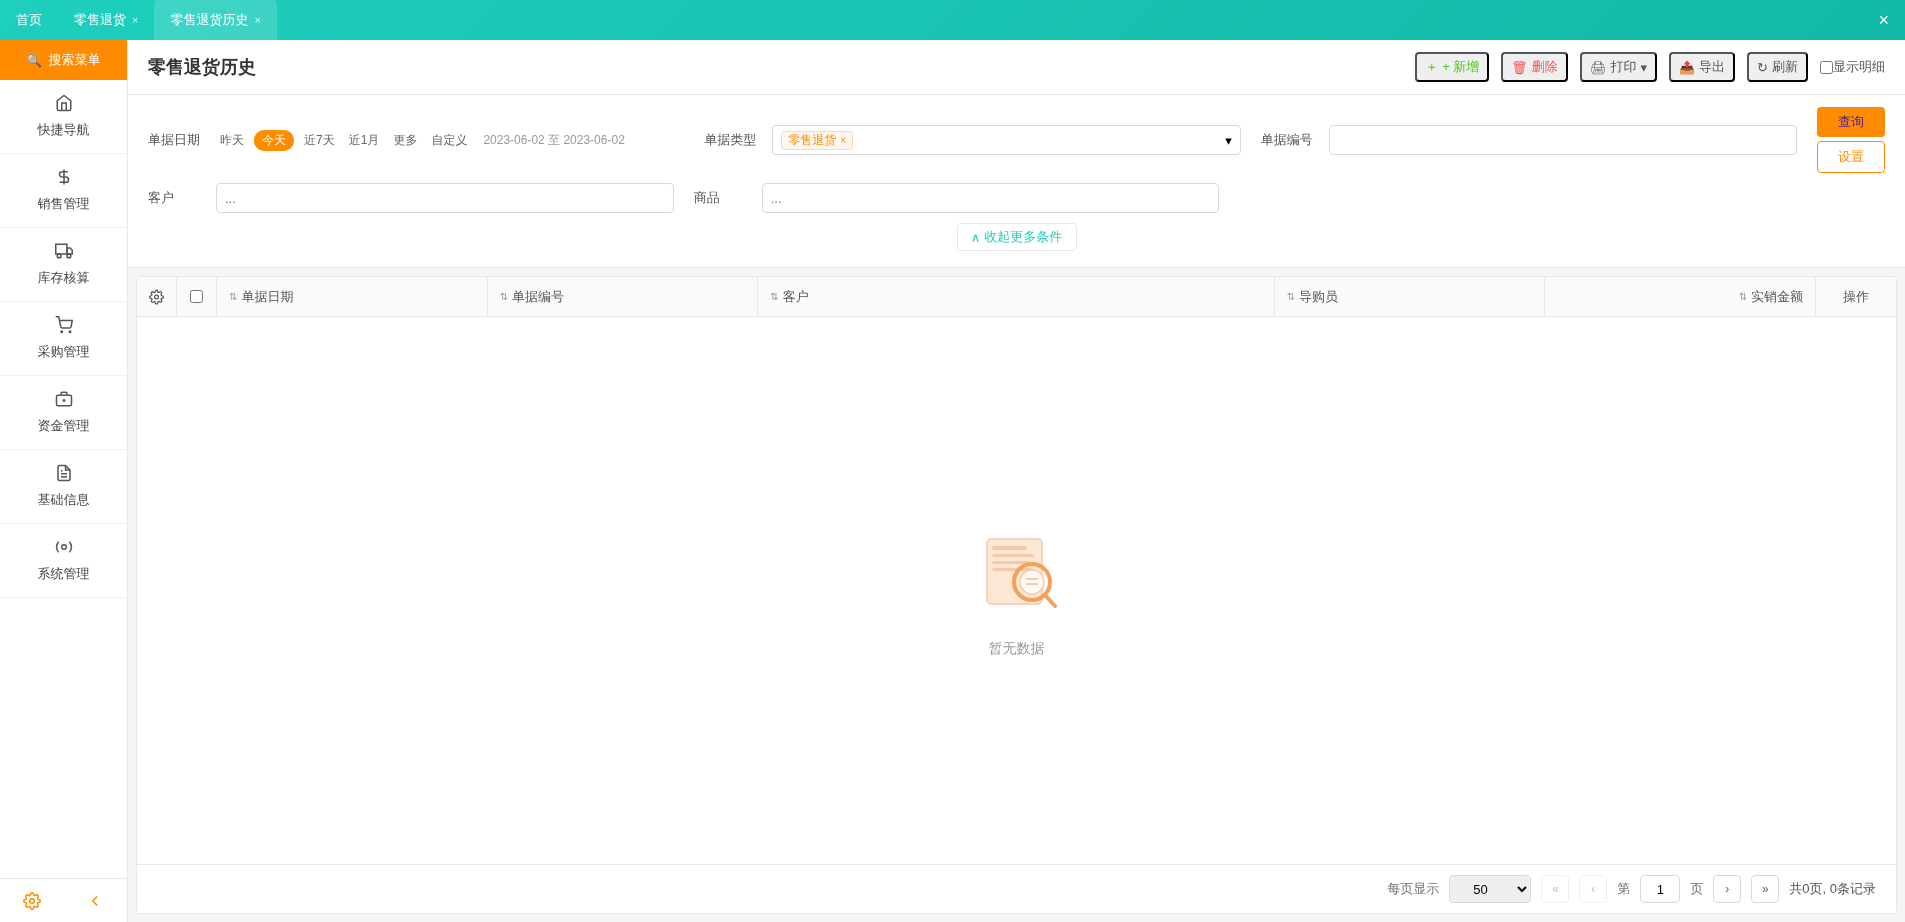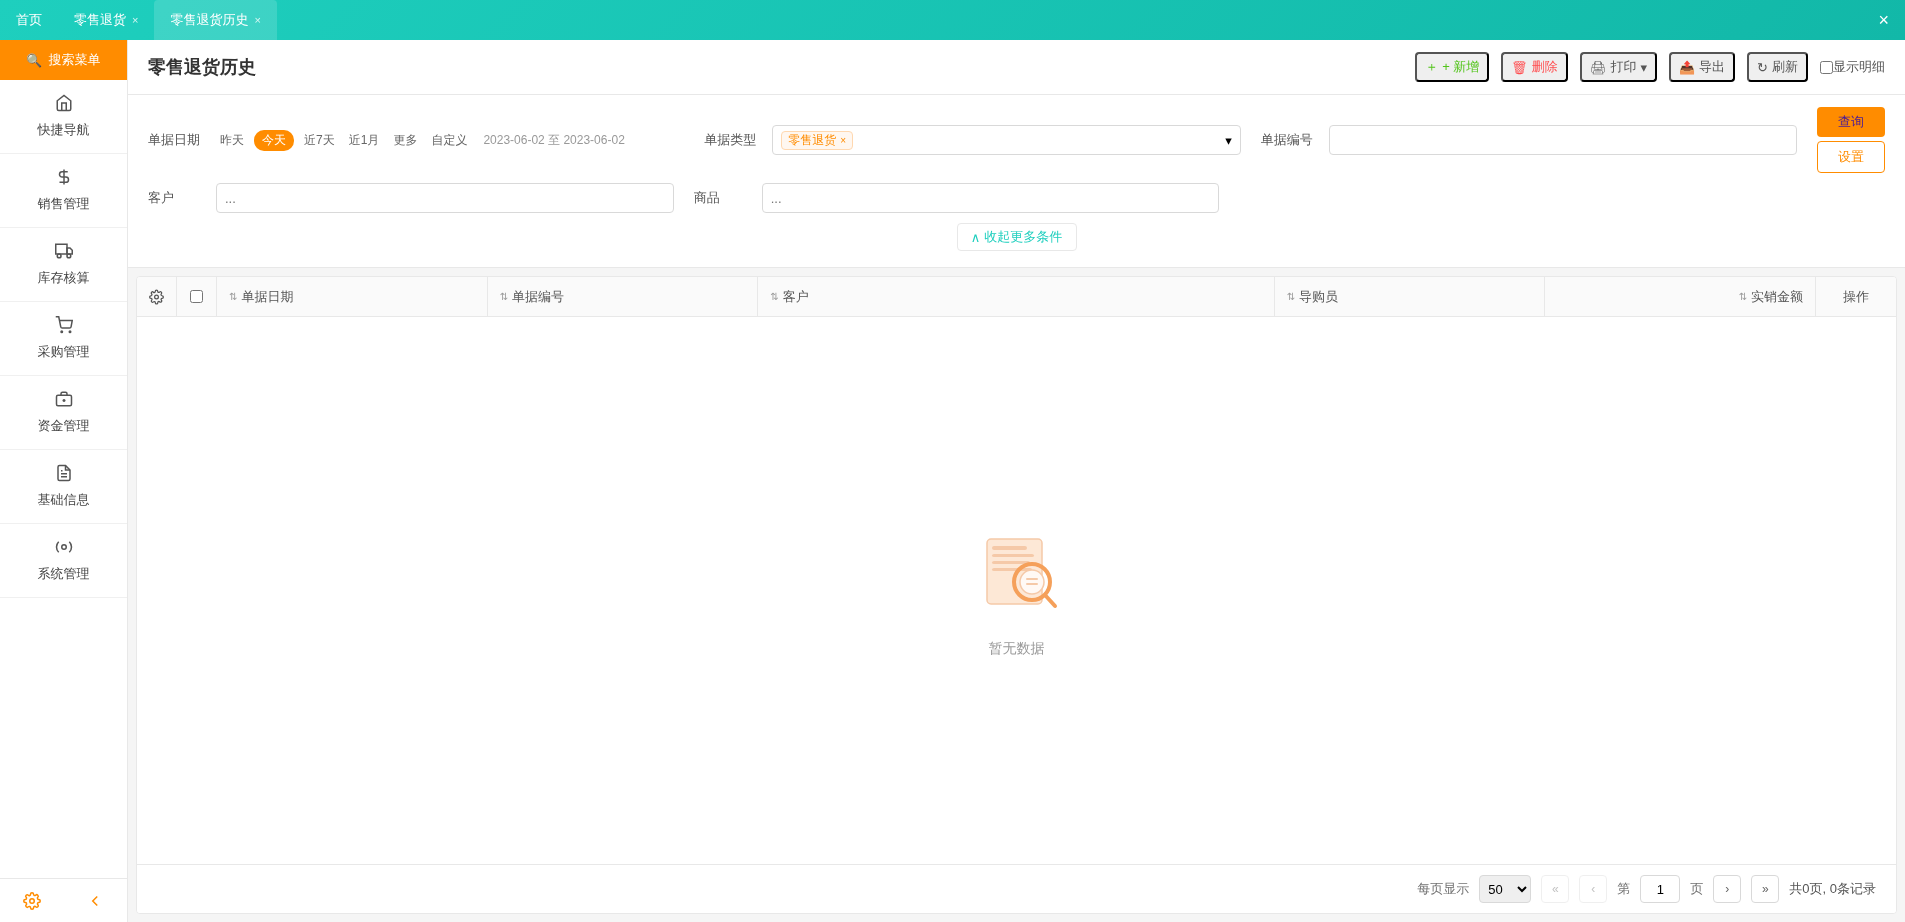--- a/index.html
+++ b/index.html
@@ -357,21 +357,21 @@
       flex-shrink: 0;
     }
     .pagination-label {
       font-size: 13px;
       color: #737373;
     }
     .pagination-select {
       height: 28px;
       border: 1px solid #d9d9d9;
       border-radius: 4px;
-      padding: 0 4px;
+      padding: 0 19px;
       font-size: 13px;
     }
     .pagination-btn {
       width: 28px;
       height: 28px;
       border: 1px solid #d9d9d9;
       border-radius: 4px;
       background: #fff;
       cursor: pointer;
       display: flex;

